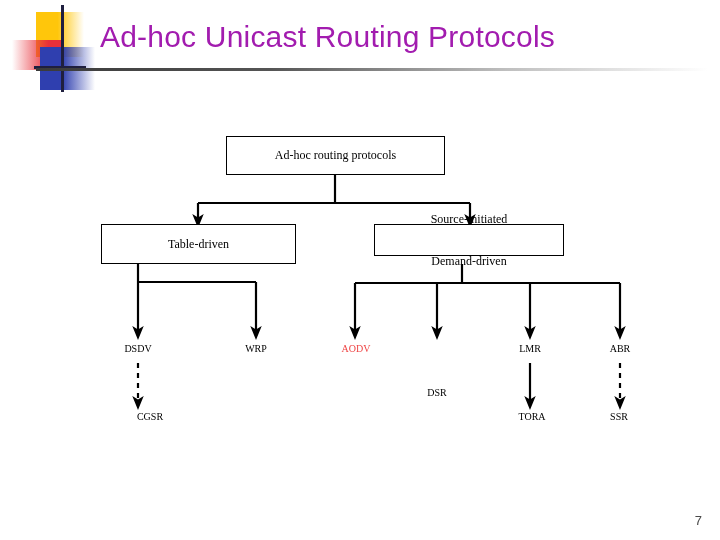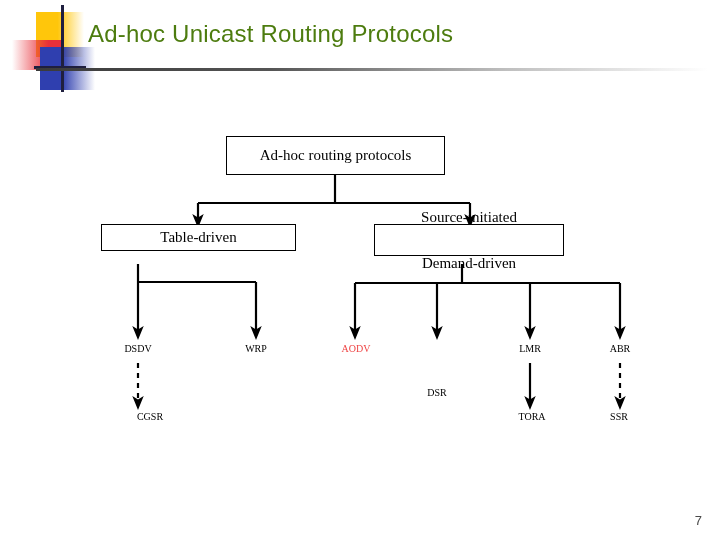--- a/index.html
+++ b/index.html
@@ -60,24 +60,24 @@
     left: 34px;
     top: 66px;
     width: 52px;
     height: 3px;
     background: #1F1F3F;
   }
 
   
   #slide-title {
     position: absolute;
-    left: 88px;
+    left: 100px;
     top: 20px;
-    font-size: 24px;
-    color: #4d7c0f;
+    font-size: 30px;
+    color: #a21caf;
     letter-spacing: 0.2px;
     white-space: nowrap;
   }
   #title-rule {
     position: absolute;
     left: 36px;
     top: 68px;
     width: 672px;
     height: 3px;
     background: linear-gradient(to right, #3A3A3A 0%, #555555 35%, #BFBFBF 70%, rgba(255,255,255,0) 100%);
@@ -97,35 +97,35 @@
   .node-box {
     position: absolute;
     border: 1.5px solid #000000;
     background: #ffffff;
     box-sizing: border-box;
     display: flex;
     flex-direction: column;
     align-items: center;
     justify-content: center;
     font-family: "Liberation Serif", serif;
-    font-size: 15px;
+    font-size: 12px;
     color: #000000;
     line-height: 1.25;
   }
   #box-root {
     left: 226px;
     top: 136px;
     width: 219px;
     height: 39px;
   }
   #box-table {
     left: 101px;
     top: 224px;
     width: 195px;
-    height: 27px;
+    height: 40px;
   }
   #box-source {
     left: 374px;
     top: 224px;
     width: 190px;
     height: 32px;
     gap: 27px;
   }
   .leaf-label {
     position: absolute;

